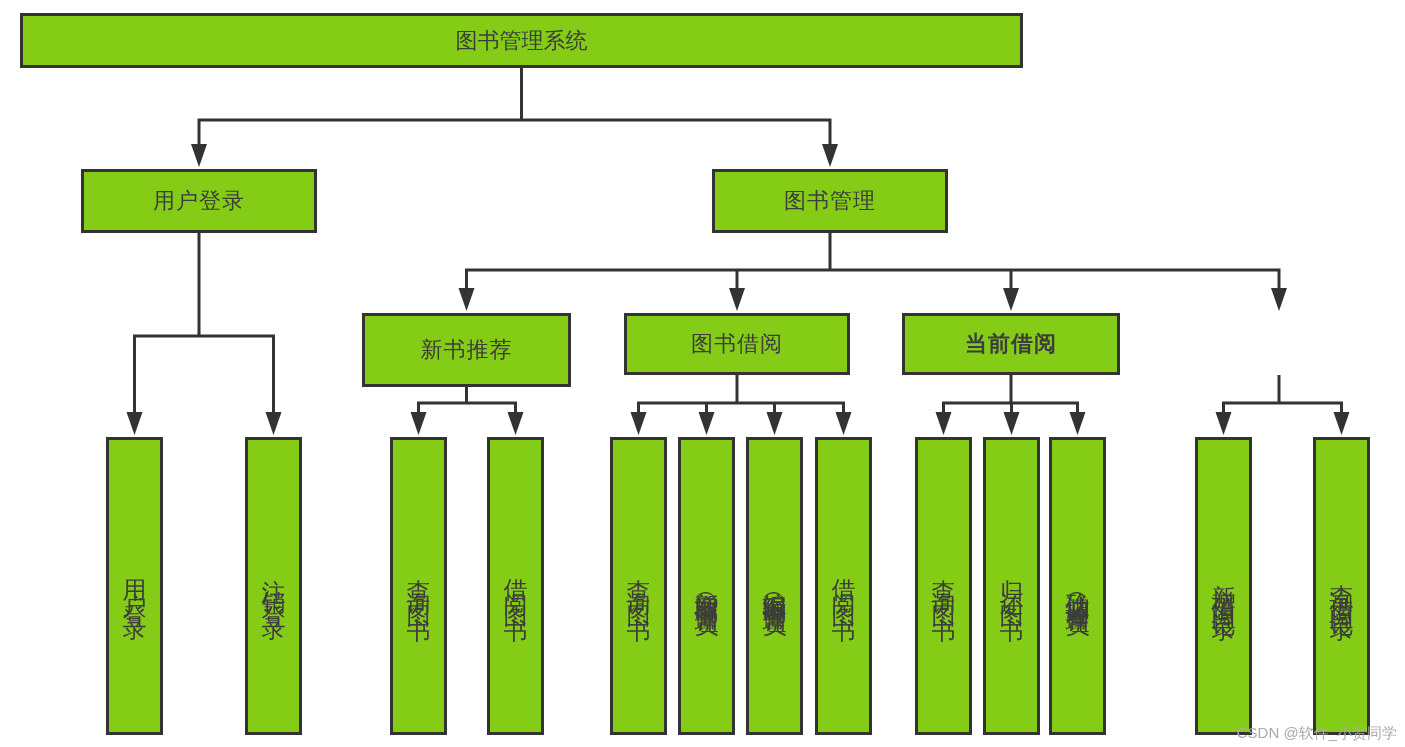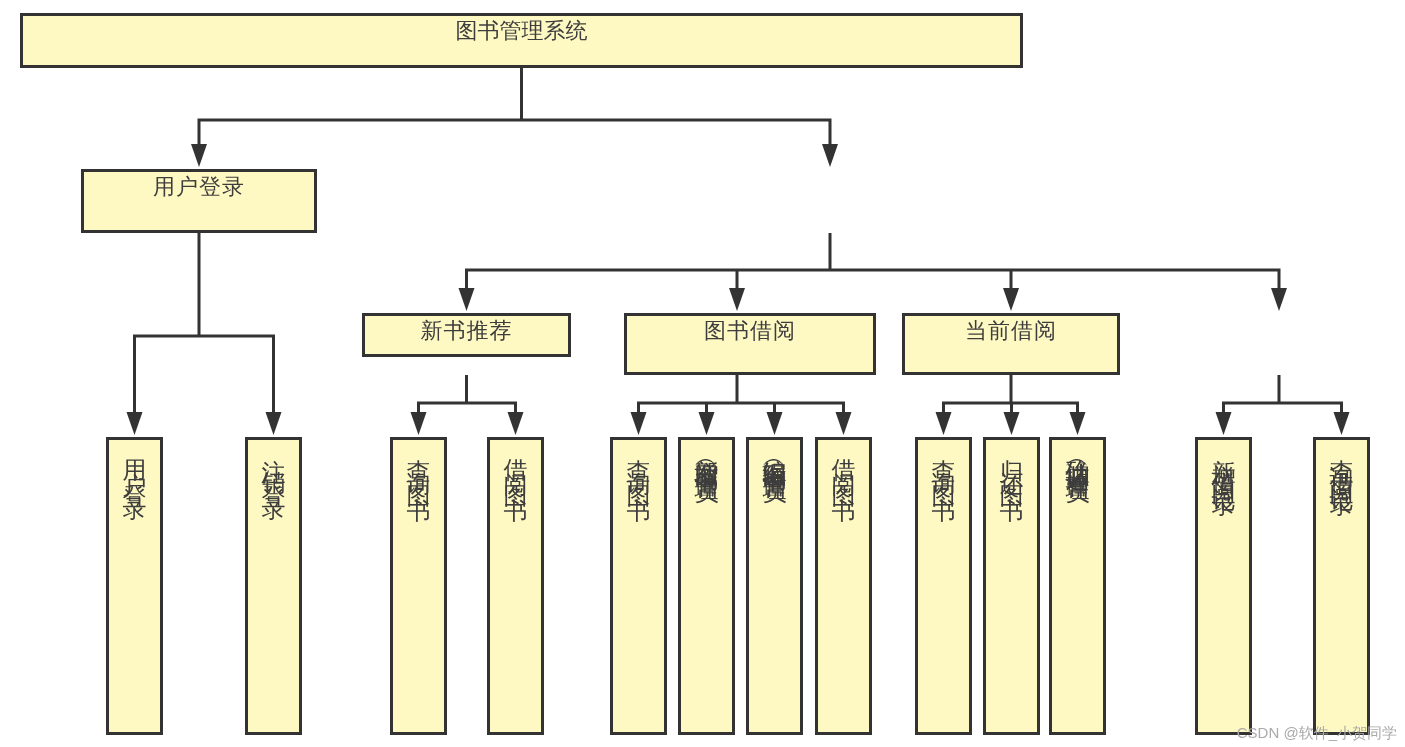--- a/index.html
+++ b/index.html
@@ -28,24 +28,24 @@
     fill: none;
     stroke: var(--line);
     stroke-width: 3;
   }
   .connectors path.arrow {
     fill: var(--line);
     stroke: none;
   }
   .node {
     position: absolute;
-    background: #fef9c3;
+    background: #84cc16;
     border: 3px solid var(--line);
     display: flex;
-    align-items: flex-start;
+    align-items: center;
     justify-content: center;
     color: var(--text);
     z-index: 2;
   }
   .hnode { font-size: 22px; letter-spacing: 1px; }
   .root  { font-size: 22px; }
   .vnode { font-size: 24px; }
   .vtext {
     writing-mode: vertical-rl;
     text-orientation: mixed;
@@ -120,28 +120,31 @@
     </g>
   </svg>
 
   <div class="node root" style="left:20px; top:13px; width:1003px; height:55px;">
     <span>图书管理系统</span>
   </div>
 
   <div class="node hnode" style="left:81px; top:169px; width:236px; height:64px;">
     <span>用户登录</span>
   </div>
+  <div class="node hnode" style="left:712px; top:169px; width:236px; height:64px;">
+    <span>图书管理</span>
+  </div>
 
-  <div class="node hnode" style="left:362px; top:313px; width:209px; height:44px;">
+  <div class="node hnode" style="left:362px; top:313px; width:209px; height:74px;">
     <span>新书推荐</span>
   </div>
-  <div class="node hnode" style="left:624px; top:313px; width:252px; height:62px;">
+  <div class="node hnode" style="left:624px; top:313px; width:226px; height:62px;">
     <span>图书借阅</span>
   </div>
-  <div class="node hnode" style="left:902px; top:313px; width:218px; height:62px;">
+  <div class="node hnode" style="left:902px; top:313px; width:218px; height:62px;font-weight:bold;">
     <span>当前借阅</span>
   </div>
 
   <div class="node vnode" style="left:106px; top:437px; width:57px; height:298px;">
     <span class="vtext sp-wide">用户登录</span>
   </div>
   <div class="node vnode" style="left:245px; top:437px; width:57px; height:298px;">
     <span class="vtext sp-wide">注销登录</span>
   </div>
   <div class="node vnode" style="left:390px; top:437px; width:57px; height:298px;">

